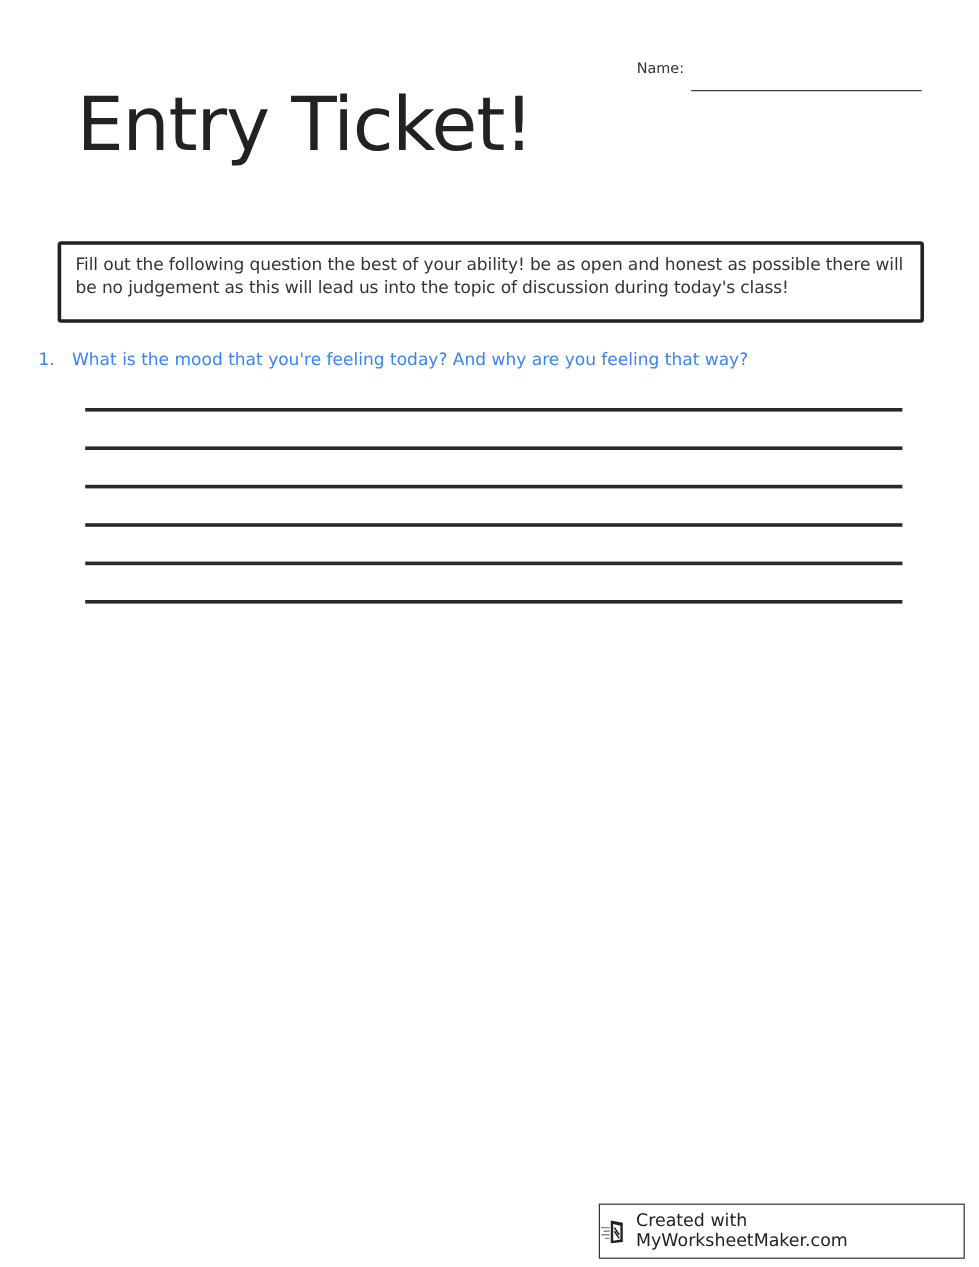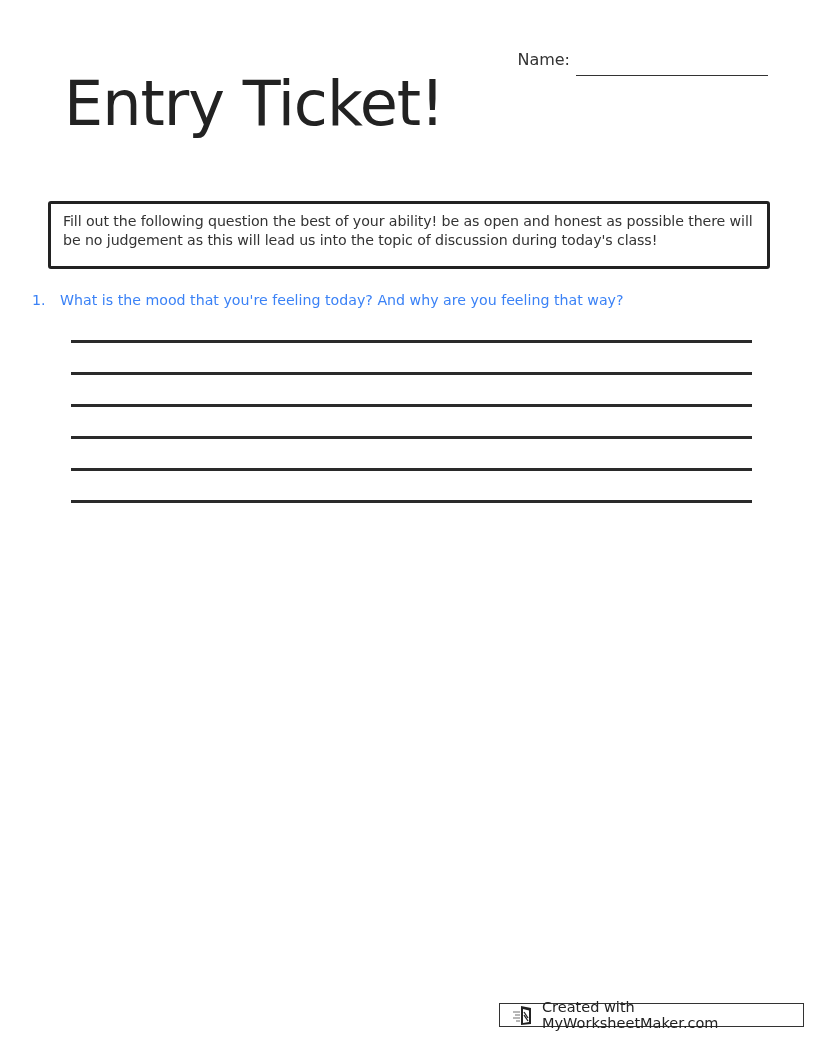--- a/index.html
+++ b/index.html
@@ -33,21 +33,21 @@
       width: 280px;
     }
     .field-row {
       position: relative;
       height: 38px;
     }
     .field-label {
       position: absolute;
       right: 200px;
       top: 2px;
-      font-size: 16px;
+      font-size: 12px;
       color: #333333;
       text-align: center;
       white-space: nowrap;
     }
     .field-line {
       position: absolute;
       left: 86px;
       width: 192px;
       top: 27px;
       height: 0;
@@ -89,26 +89,25 @@
     .answer-line {
       height: 32px;
       box-sizing: border-box;
       border-top: 3px solid #2a2a2a;
     }
     .footer-badge {
       position: absolute;
       left: 499px;
       top: 1003px;
       width: 305px;
-      height: 24px;
+      height: 46px;
       border: 1.5px solid #333333;
       box-sizing: border-box;
       display: flex;
       align-items: center;
-      padding-left: 12px;
       font-size: 14.5px;
       color: #222222;
     }
     .footer-icon {
       width: 24px;
       height: 24px;
       margin-right: 6px;
       display: inline-block;
     }
   </style>

